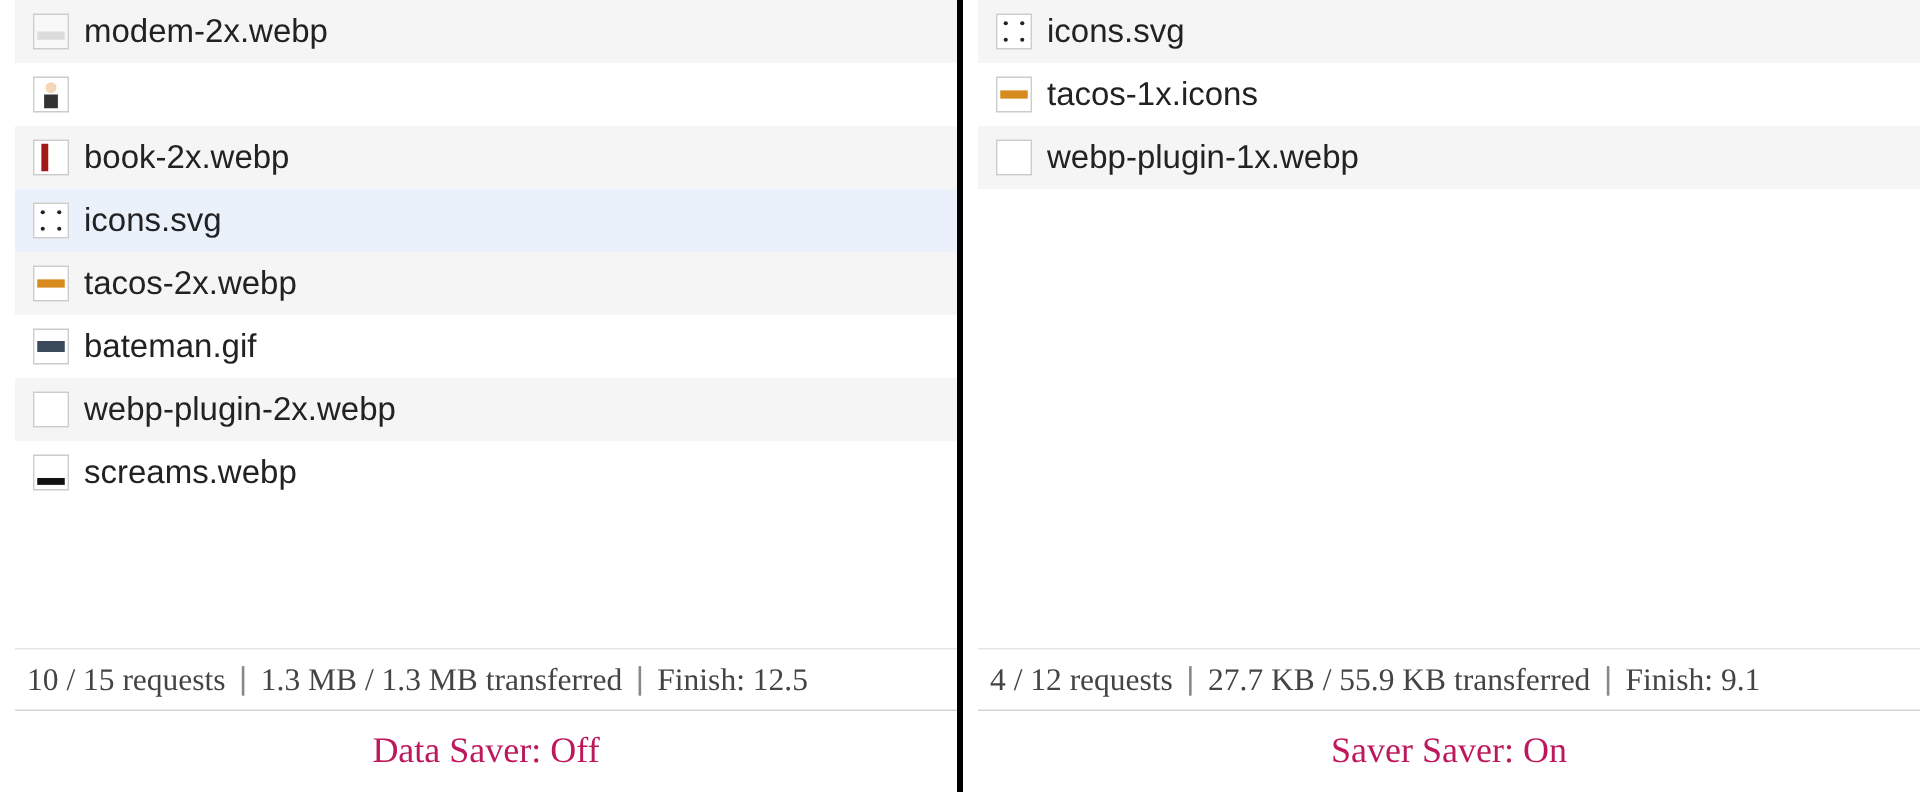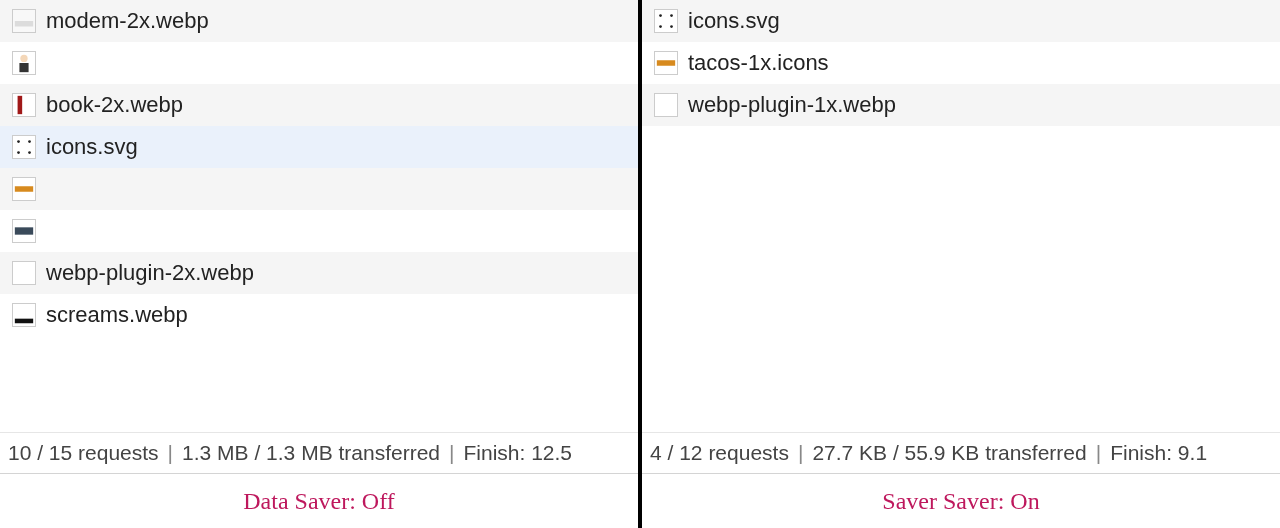--- a/index.html
+++ b/index.html
@@ -1,29 +1,29 @@
 <!DOCTYPE html>
 <html><head>
   <meta charset="utf-8">
   <style>
     * { margin: 0; padding: 0; box-sizing: border-box; }
     html, body { width: 1280px; height: 528px; font-family: "Helvetica Neue", Arial, sans-serif; background: #fff; overflow: hidden; }
     .split { display: flex; width: 100%; height: 100%; }
-    .pane { flex: 1; display: flex; flex-direction: column; position: relative; }
+    .pane { flex: 1; display: flex; flex-direction: column; position: relative; margin-left: 10px; }
     .pane:first-child { border-right: 4px solid #000; }
     .file-list { flex: 0 0 auto; }
     .file-row { display: flex; align-items: center; height: 42px; padding-left: 12px; gap: 10px; font-size: 22px; color: #222; }
     .file-row:nth-child(odd) { background: #f5f5f5; }
     .file-row:nth-child(even) { background: #ffffff; }
     .file-row.selected { background: #eaf1fb !important; }
     .file-icon { width: 24px; height: 24px; display: flex; align-items: center; justify-content: center; border: 1px solid #ccc; background: #fff; flex-shrink: 0; }
     .file-icon svg { display: block; }
     .filler { flex: 1; }
     .status-bar { height: 42px; display: flex; align-items: center; padding: 0 8px; font-size: 21px; color: #444; background: #fff; border-top: 1px solid #e6e6e6; border-bottom: 1px solid #d4d4d4; white-space: nowrap; overflow: hidden; }
-    .status-part { white-space: nowrap; }
+    .status-part { white-space: nowrap; font-family: Liberation Serif, serif; }
     .status-sep { margin: 0 9px; color: #888; }
     .caption { height: 54px; display: flex; align-items: center; justify-content: center; font-size: 24px; color: #be185d; font-family: Georgia, "Times New Roman", serif; }
   </style>
 </head>
 <body>
 
 <div class="split">
   <div class="pane">
     <div class="file-list">
         <div class="file-row">
@@ -65,28 +65,30 @@
           </span>
           <span>icons.svg</span>
         </div>
         <div class="file-row">
           <span class="file-icon">
             <svg width="22" height="22" viewBox="0 0 24 24">
               <rect x="0" y="0" width="24" height="24" fill="#ffffff"></rect>
               <rect x="2" y="9" width="20" height="6" fill="#d78a1e"></rect>
             </svg>
           </span>
+          <span>tacos-2x.webp</span>
         </div>
         <div class="file-row">
           <span class="file-icon">
             <svg width="22" height="22" viewBox="0 0 24 24">
               <rect x="0" y="0" width="24" height="24" fill="#ffffff"></rect>
               <rect x="2" y="8" width="20" height="8" fill="#3a4a5a"></rect>
             </svg>
           </span>
+          <span>bateman.gif</span>
         </div>
         <div class="file-row">
           <span class="file-icon">
             <svg width="22" height="22" viewBox="0 0 24 24">
               <rect x="0" y="0" width="24" height="24" fill="#ffffff"></rect>
             </svg>
           </span>
           <span>webp-plugin-2x.webp</span>
         </div>
         <div class="file-row">

